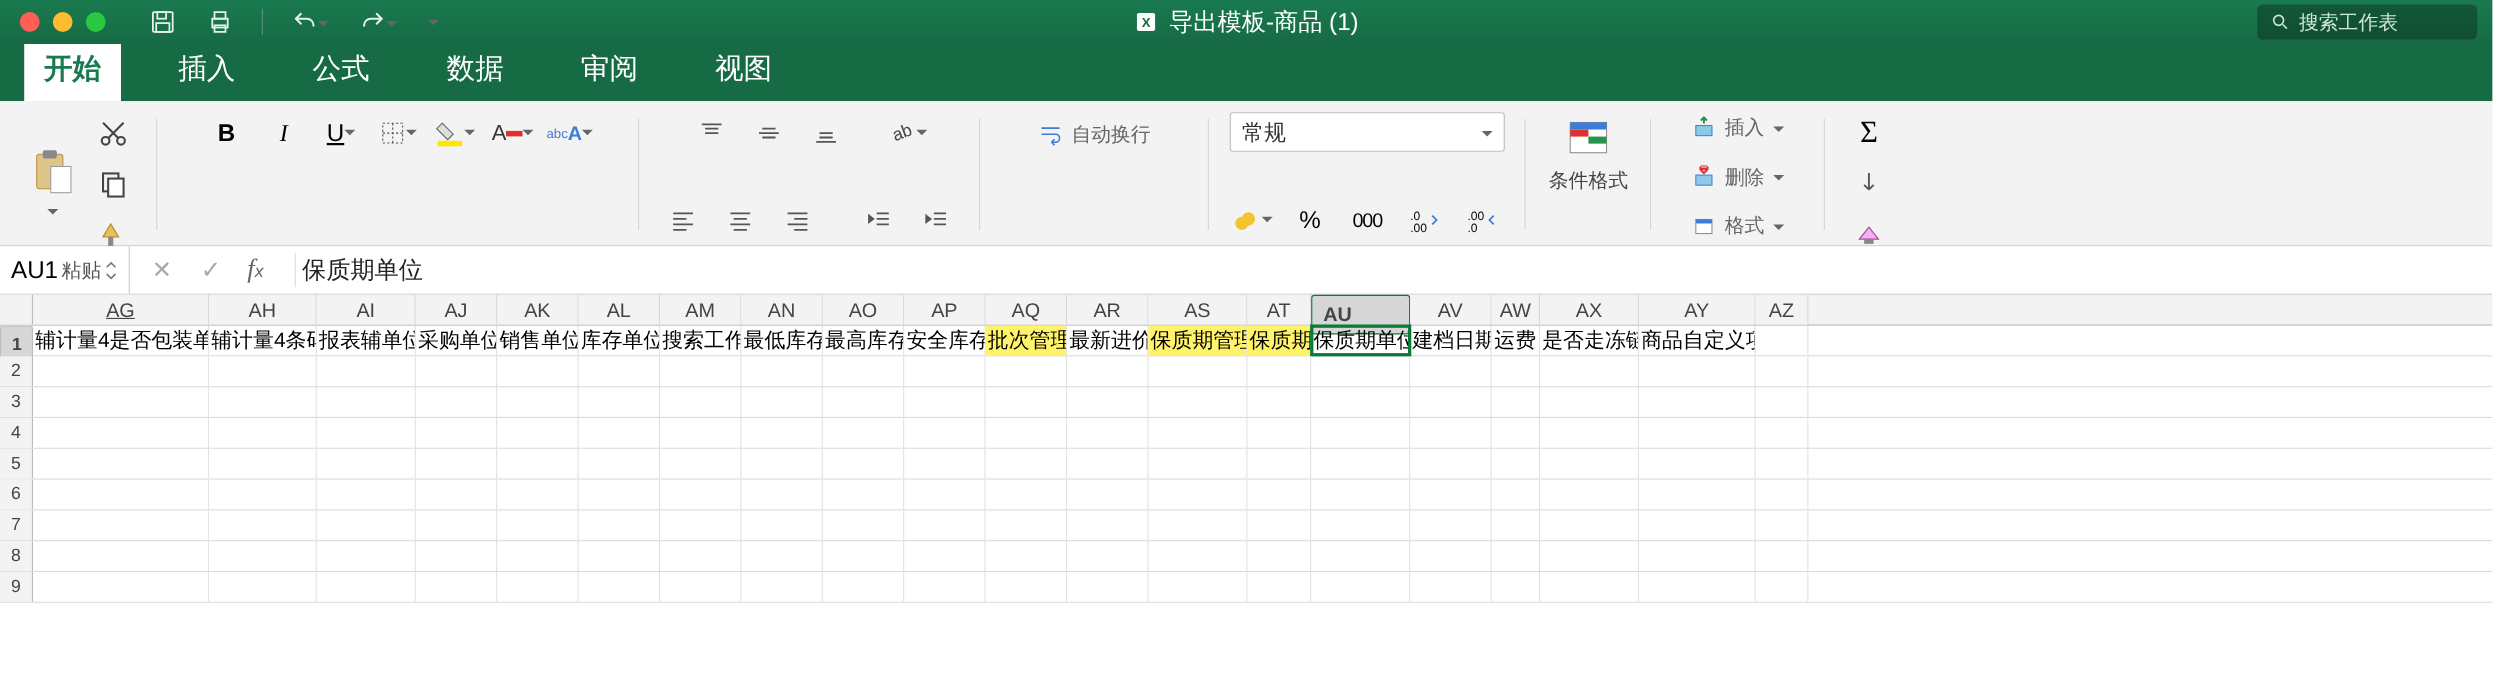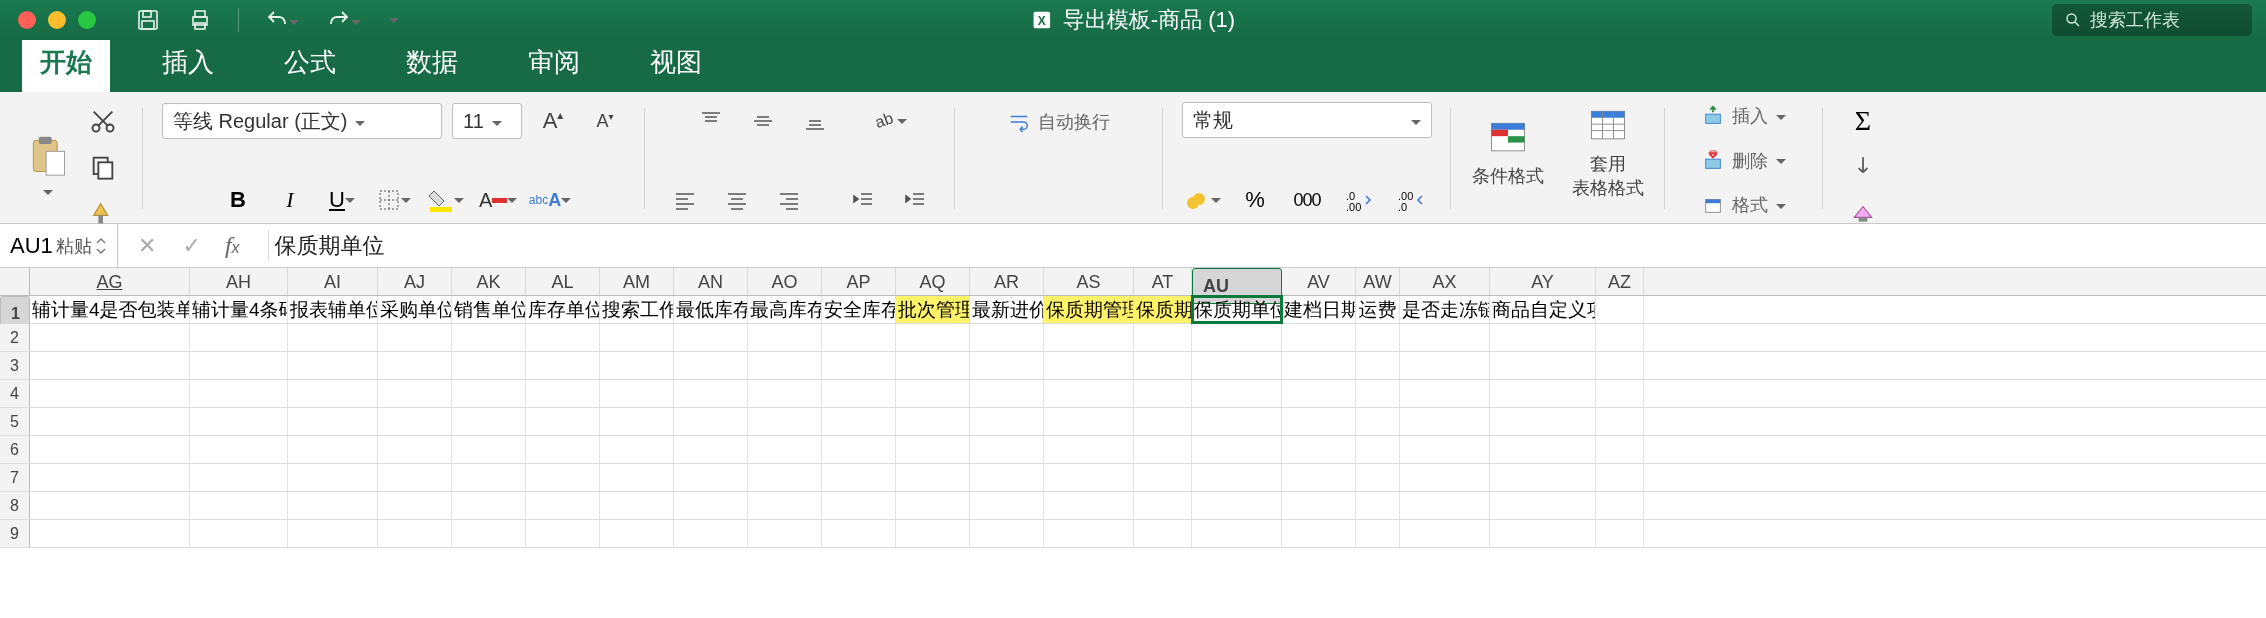--- a/index.html
+++ b/index.html
@@ -161,36 +161,20 @@
               <rect x="8" y="14" width="4" height="7" fill="#888"></rect>
             </svg>
           </span>
       </div>
     </div>
     <div class="group-label">粘贴</div>
   </div>
 
   <div class="group" style="min-width:420px">
     <div class="row">
-      <div class="sel" style="width:280px">
-          <span>等线 Regular (正文)</span>
-          <span class="caret"></span>
-        </div>
-      <div class="sel" style="width:70px">
-          <span>11</span>
-          <span class="caret"></span>
-        </div>
-      <span class="btn iconbtn">
-          <span style="font-size:22px;color:#444">A<span style="font-size:12px;vertical-align:top">▴</span></span>
-        </span>
-      <span class="btn iconbtn">
-          <span style="font-size:18px;color:#444">A<span style="font-size:10px;vertical-align:top">▾</span></span>
-        </span>
-    </div>
-    <div class="row">
       <span class="btn iconbtn">
           <b style="font-size:22px">B</b>
         </span>
       <span class="btn iconbtn">
           <i style="font-size:22px;font-family:serif">I</i>
         </span>
       <span class="btn iconbtn">
           <span style="font-size:22px;text-decoration:underline">U</span>
           <span class="caret"></span>
         </span>
@@ -327,29 +311,20 @@
   <div class="group">
     <div class="row" style="gap:24px">
       <div class="bigbtn btn">
         <svg viewBox="0 0 48 48">
             <rect x="6" y="8" width="36" height="30" fill="#fff" stroke="#888"></rect>
             <rect x="6" y="8" width="36" height="7" fill="#3b7dd8"></rect>
             <rect x="6" y="15" width="18" height="7" fill="#e03131"></rect>
             <rect x="24" y="22" width="18" height="7" fill="#2b9348"></rect>
           </svg>
         <span>条件格式</span>
-      </div>
-      <div class="bigbtn btn">
-        <svg viewBox="0 0 48 48">
-            <rect x="6" y="8" width="36" height="30" fill="#fff" stroke="#888"></rect>
-            <rect x="6" y="8" width="36" height="7" fill="#3b7dd8"></rect>
-            <path d="M6 22h36M6 29h36M18 8v30M30 8v30" stroke="#888"></path>
-          </svg>
-        <span style="white-space:pre;text-align:center">套用
-表格格式</span>
       </div>
     </div>
   </div>
 
   <div class="group" style="min-width:140px">
     <div class="mini btn">
         <svg viewBox="0 0 24 24">
           <rect x="4" y="10" width="16" height="10" fill="#8ecae6" stroke="#3b7dd8"></rect>
           <path d="M12 2v6M9 5l3-3 3 3" stroke="#2b9348" stroke-width="2" fill="none"></path>
         </svg>

